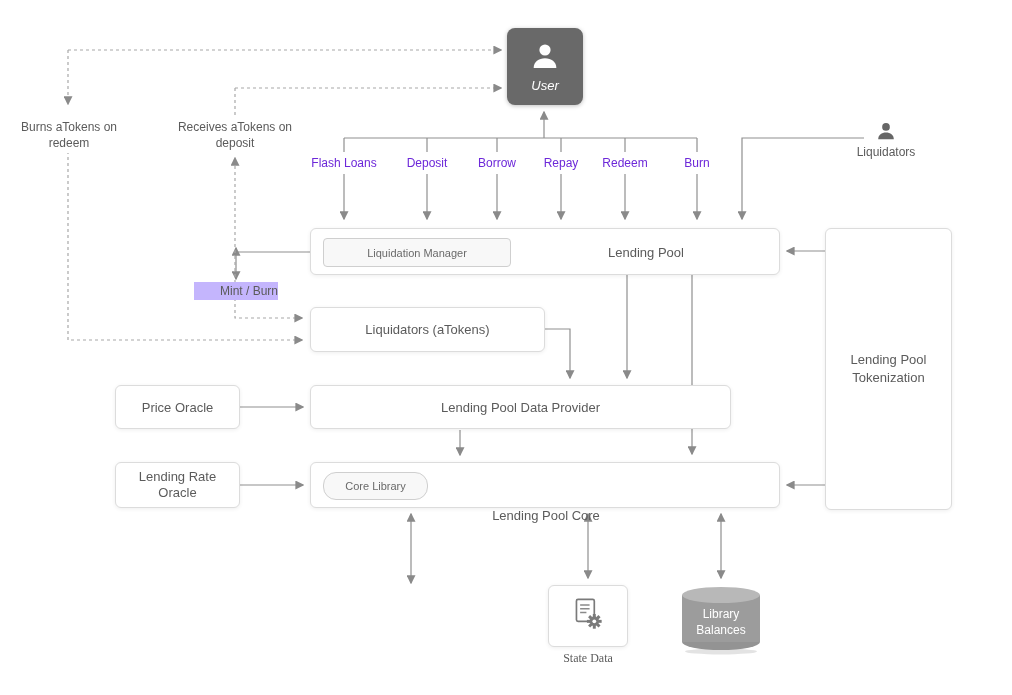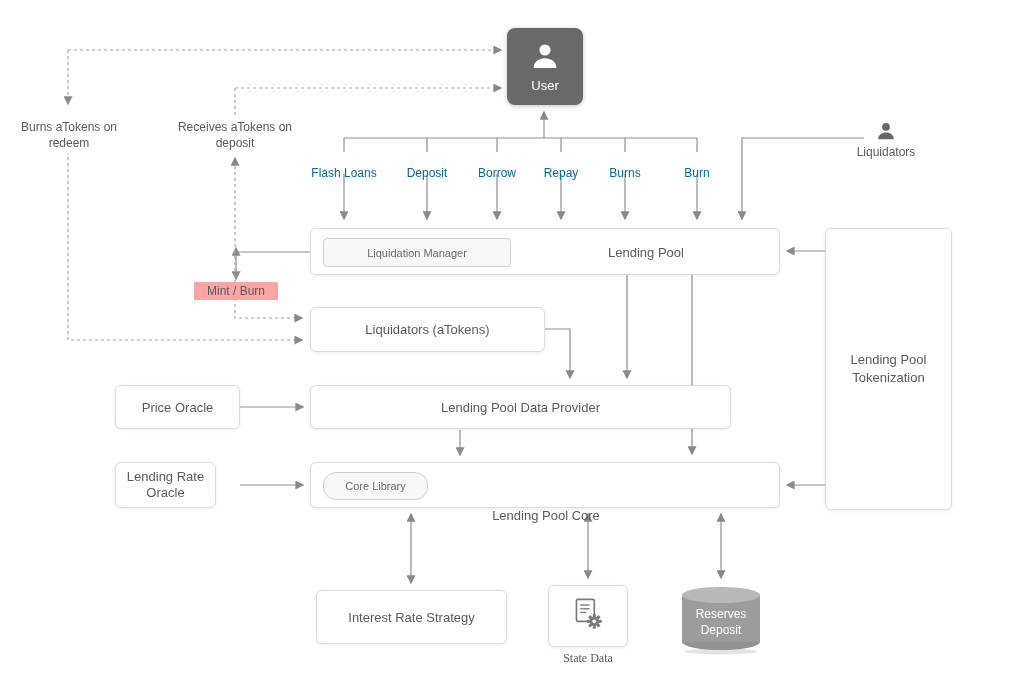--- a/index.html
+++ b/index.html
@@ -34,39 +34,39 @@
     box-sizing:border-box;
   }
   .boxtitle { position:absolute; top:50%; transform:translateY(-50%); text-align:center; }
   .note {
     position:absolute; z-index:2;
     text-align:center; font-size:12px; line-height:1.3; color:#5b5b5b;
   }
   .action {
     position:absolute; z-index:2; top:156px;
     transform:translateX(-50%);
-    font-size:12px; color:#0369a1; white-space:nowrap;margin-top:10px;
+    font-size:12px; color:#6d28d9; white-space:nowrap;
   }
   #user-box {
     position:absolute; z-index:2;
     left:507px; top:28px; width:76px; height:77px;
     background:#696969; border-radius:8px;
     box-shadow:0 1px 4px rgba(0,0,0,0.25);
     display:flex; flex-direction:column; align-items:center; justify-content:center;
-    gap:3px; color:#ffffff; font-size:13px;
+    gap:3px; color:#ffffff; font-size:13px;font-style:italic;
   }
   #liquidators {
     position:absolute; z-index:2;
     left:846px; top:120px; width:80px;
     text-align:center; font-size:12px; color:#5b5b5b;
   }
   #mint-burn-label {
     position:absolute; z-index:2;
     left:194px; top:282px; width:84px;
-    background:#fca5a5; text-align:center;
+    background:#c4b5fd; text-align:right;
     font-size:12px; color:#5b5b5b; padding:2px 0;
   }
   #state-box {
     position:absolute; z-index:2;
     left:548px; top:585px; width:80px; height:62px;
     background:#fff; border:1px solid #dcdcdc; border-radius:6px;
     box-shadow:0 1px 4px rgba(0,0,0,0.07);
     display:flex; align-items:center; justify-content:center;
     box-sizing:border-box;
   }
@@ -156,21 +156,21 @@
     <span>User</span>
   </div>
 
   <div class="note" style="left:8px; top:120px; width:122px;">Burns aTokens on redeem</div>
   <div class="note" style="left:174px; top:120px; width:122px;">Receives aTokens on deposit</div>
 
   <span class="action" style="left:344px;">Flash Loans</span>
   <span class="action" style="left:427px;">Deposit</span>
   <span class="action" style="left:497px;">Borrow</span>
   <span class="action" style="left:561px;">Repay</span>
-  <span class="action" style="left:625px;">Burns</span>
+  <span class="action" style="left:625px;">Redeem</span>
   <span class="action" style="left:697px;">Burn</span>
 
   <div id="liquidators">
     <span>
       <svg width="22" height="22" viewBox="0 0 24 24" fill="#666666">
         <circle cx="12" cy="7.5" r="4.2"></circle>
         <path d="M3.5 21c0-4.7 3.8-7.3 8.5-7.3s8.5 2.6 8.5 7.3z"></path>
       </svg>
     </span><br>
     <span>Liquidators</span>
@@ -190,38 +190,35 @@
   </div>
 
   <div class="box" style="left:115px; top:385px; width:125px; height:44px;">
     <span>Price Oracle</span>
   </div>
 
   <div class="box" style="left:310px; top:385px; width:421px; height:44px;">
     <span>Lending Pool Data Provider</span>
   </div>
 
-  <div class="box" style="left:115px; top:462px; width:101px; height:46px; padding:0 8px; line-height:1.25;">
+  <div class="box" style="left:115px; top:462px; width:125px; height:46px; padding:0 8px; line-height:1.25;">
     <span>Lending Rate Oracle</span>
   </div>
 
   <div class="box" style="left:310px; top:462px; width:470px; height:46px;">
     <div class="subbox" style="left:12px; top:9px; width:105px; height:28px;border-radius:13px;">
       <span>Core Library</span>
     </div>
     <span class="boxtitle" style="left:117px; width:236px;margin-top:30px;">Lending Pool Core</span>
   </div>
 
   <div class="box" style="left:825px; top:228px; width:127px; height:282px; padding:0 18px; line-height:1.35;">
     <span>Lending Pool Tokenization</span>
   </div>
 
-  <div class="box" style="left:316px; top:590px; width:191px; height:54px;">
-    <span>Interest Rate Strategy</span>
-  </div>
 
   <div id="state-box">
     <span>
       <svg width="42" height="42" viewBox="0 0 40 40">
         <rect x="9" y="6" width="17" height="21" rx="1.5" fill="#ffffff" stroke="#7a7a7a" stroke-width="1.6"></rect>
         <path d="M12.5 11.5 h9 M12.5 15 h9 M12.5 18.5 h6" stroke="#8a8a8a" stroke-width="1.4" fill="none"></path>
         <g transform="translate(26,27)">
           <g fill="#7a7a7a">
             <rect x="-1.4" y="-7" width="2.8" height="3"></rect>
             <rect x="-1.4" y="-7" width="2.8" height="3" transform="rotate(45)"></rect>
@@ -241,17 +238,17 @@
   <div id="state-label">State Data</div>
 
   <div id="reserves-cyl">
     <svg width="82" height="70" viewBox="0 0 82 70">
       <ellipse cx="41" cy="66.5" rx="36" ry="3" fill="#e3e3e3"></ellipse>
       <ellipse cx="41" cy="57" rx="39" ry="8" fill="#939393"></ellipse>
       <rect x="2" y="10" width="78" height="47" fill="#9c9c9c"></rect>
       <ellipse cx="41" cy="10" rx="39" ry="8" fill="#b8b8b8"></ellipse>
     </svg>
     <div id="reserves-text">
-      <span style="display:inline-block; width:62px;">Reserves Deposit</span>
+      <span style="display:inline-block; width:62px;">Library Balances</span>
     </div>
   </div>
 
 </div>
 
 </body></html>

